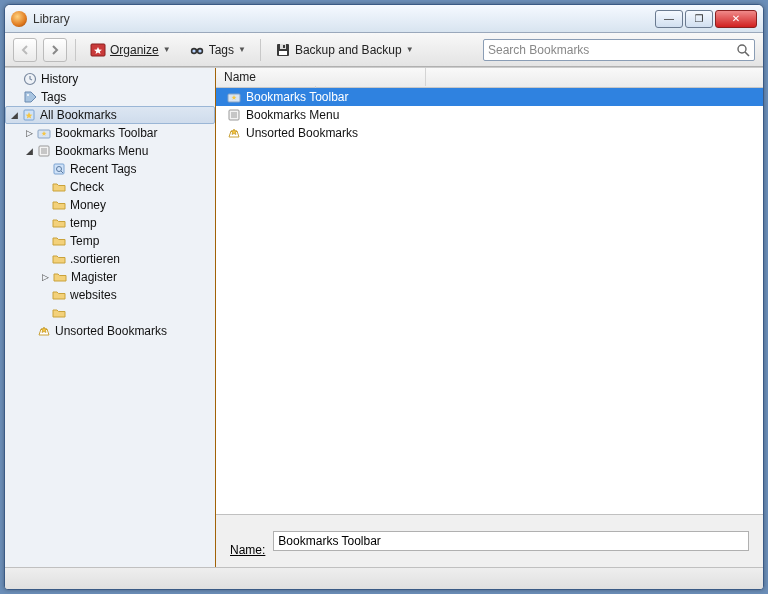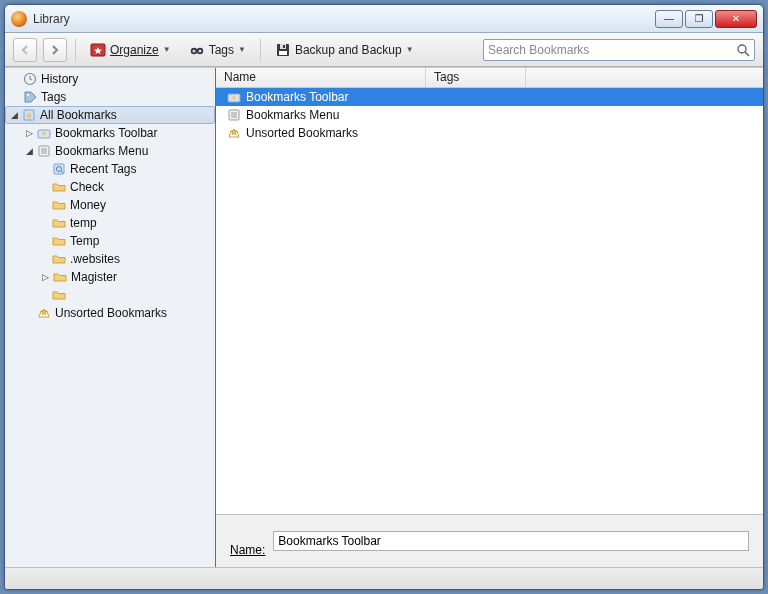--- a/index.html
+++ b/index.html
@@ -22,21 +22,21 @@
 .search input { border:none; outline:none; flex:1; font-size:12px; color:#333; }
 .search input::placeholder { color:#888; }
 .search .mag { width:14px;height:14px;color:#666; }
 .content { flex:1; display:flex; background:#fff; border-top:1px solid #ccc; }
 .sidebar { width: 211px; background:#eef2f7; border-right:1px solid #a16207; overflow:auto; padding: 2px 0; }
 .tree-item { display:flex; align-items:center; height:18px; padding-right:4px; white-space:nowrap; color:#111; }
 .tree-item.sel { background: linear-gradient(#dce6f2,#cfdcec); border:1px solid #9ab6d6; border-radius:2px; }
 .tw { width:13px; display:inline-flex; justify-content:center; color:#444; font-size:9px; }
 .ic16 { width:16px; height:16px; margin-right:3px; display:inline-flex; align-items:center; justify-content:center; }
 .main { flex:1; display:flex; flex-direction:column; }
-.cols { display:flex; height:20px; background:linear-gradient(#f9f9f9,#ececec); border-bottom:1px solid #c8c8c8; }
+.cols { display:flex; height:20px; background:linear-gradient(#f9f9f9,#ececec); border-bottom:1px solid #c8c8c8;flex-direction:column; }
 .col { padding: 2px 8px; border-right:1px solid #d4d4d4; color:#222; }
 .list { flex:1; background:#fff; }
 .row { display:flex; align-items:center; height:18px; padding-left:10px; color:#111; }
 .row.sel { background:#2f82e0; color:#fff; }
 .row .ic16 { margin-right:4px; }
 .detail { border-top:1px solid #c0c0c0; background:#f0f0f0; padding:10px 14px; }
 .detail-row { display:flex; align-items:center; gap:8px; }
 .detail-row label { text-decoration: underline; text-decoration-style: solid; margin-top: 18px; }
 .detail-row label::first-letter { text-decoration: underline; }
 .detail-row input { flex:1; border:1px solid #b0b0b0; padding:2px 4px; background:#fff; }
@@ -217,30 +217,38 @@
             </svg>
           </span>
         <span>Temp</span>
       </div>
       <div class="tree-item" style="padding-left:46px">
         <span class="ic16">
             <svg width="14" height="14" viewBox="0 0 14 14">
               <path d="M1 4 L5 4 L6.5 5.5 L13 5.5 L13 11 L1 11 Z" class="folder" stroke-width="1"></path>
             </svg>
           </span>
-        <span>.websites</span>
+        <span>.sortieren</span>
       </div>
       <div class="tree-item" style="padding-left:34px">
         <span class="tw">▷</span>
         <span class="ic16">
             <svg width="14" height="14" viewBox="0 0 14 14">
               <path d="M1 4 L5 4 L6.5 5.5 L13 5.5 L13 11 L1 11 Z" class="folder" stroke-width="1"></path>
             </svg>
           </span>
         <span>Magister</span>
+      </div>
+      <div class="tree-item" style="padding-left:46px">
+        <span class="ic16">
+            <svg width="14" height="14" viewBox="0 0 14 14">
+              <path d="M1 4 L5 4 L6.5 5.5 L13 5.5 L13 11 L1 11 Z" class="folder" stroke-width="1"></path>
+            </svg>
+          </span>
+        <span>websites</span>
       </div>
       <div class="tree-item" style="padding-left:46px">
         <span class="ic16">
             <svg width="14" height="14" viewBox="0 0 14 14">
               <path d="M1 4 L5 4 L6.5 5.5 L13 5.5 L13 11 L1 11 Z" class="folder" stroke-width="1"></path>
             </svg>
           </span>
       </div>
       <div class="tree-item" style="padding-left:31px">
         <span class="ic16">

